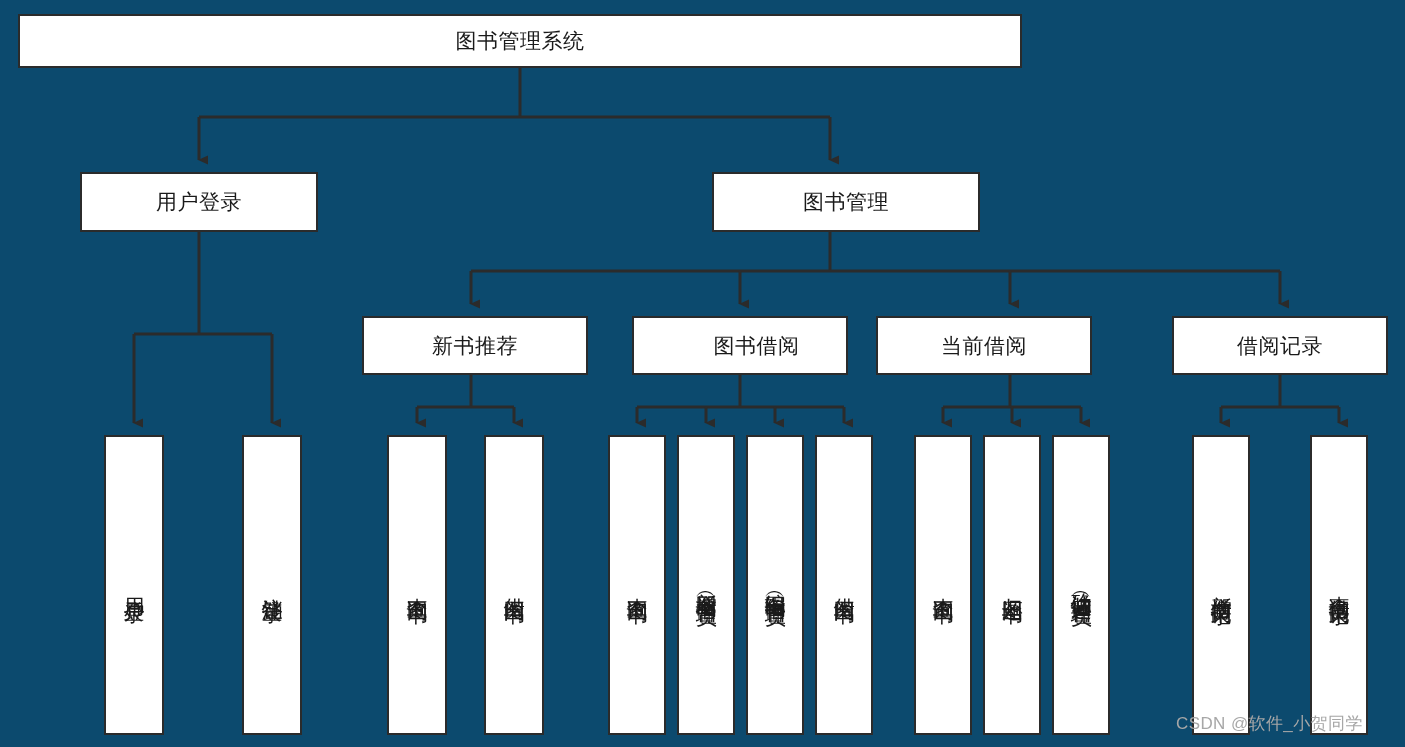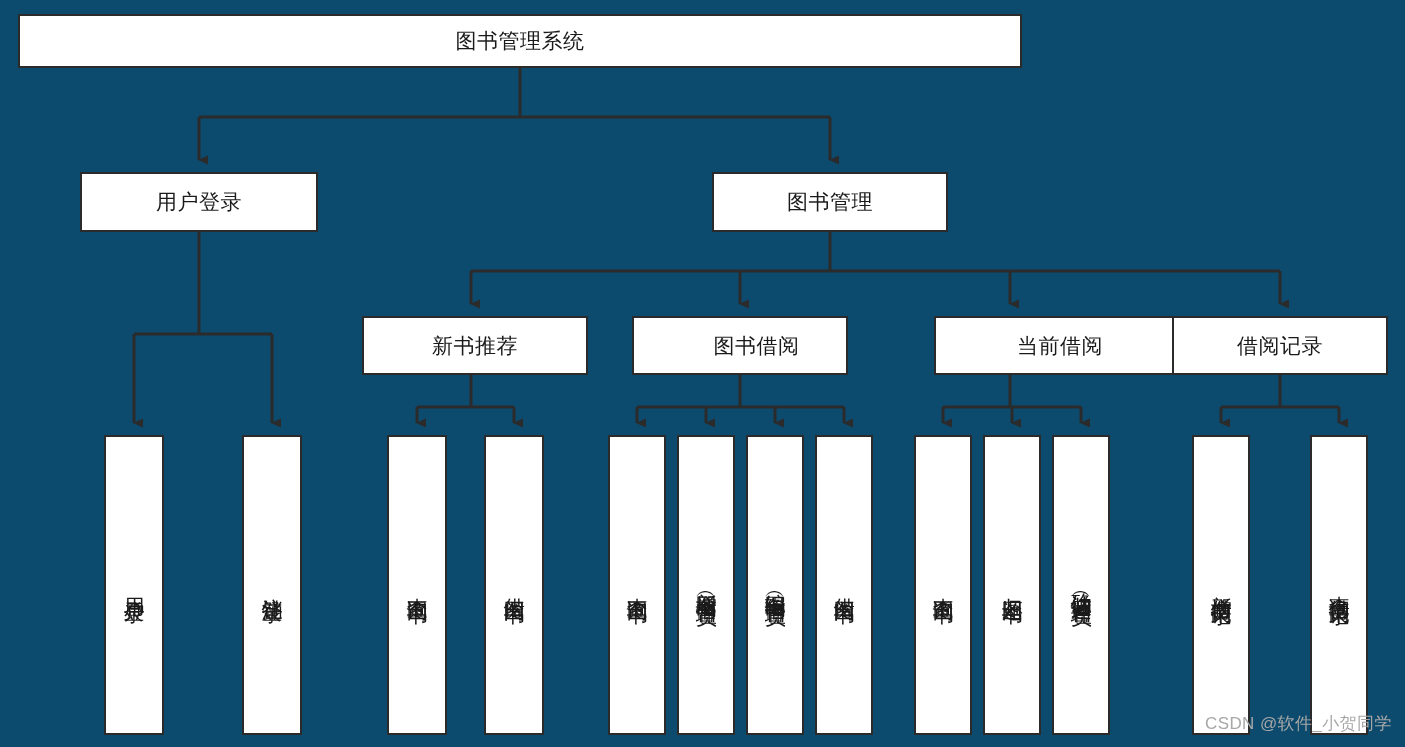--- a/index.html
+++ b/index.html
@@ -46,21 +46,21 @@
     writing-mode: vertical-rl;
     text-orientation: upright;
     font-size: 21px;
     line-height: 1.35;
     letter-spacing: 2px;
     white-space: nowrap;
     padding: 2px 0;
   }
   .watermark {
     position: absolute;
-    left: 1205px;
+    left: 1176px;
     top: 712px;
     font-size: 17px;
     color: #a7a7a7;
     white-space: nowrap;
     z-index: 3;
     letter-spacing: 0.4px;
   }
 </style>
 </head>
 <body>
@@ -118,31 +118,31 @@
     </g>
   </svg>
 
   <div class="node node-h" style="left: 18px; top: 14px; width: 1004px; height: 54px; border-color: rgb(43, 43, 43); background: rgb(255, 255, 255); color: rgb(26, 26, 26);">
     <span>图书管理系统</span>
   </div>
 
   <div class="node node-h" style="left: 80px; top: 172px; width: 238px; height: 60px; border-color: rgb(43, 43, 43); background: rgb(255, 255, 255); color: rgb(26, 26, 26);">
     <span>用户登录</span>
   </div>
-  <div class="node node-h" style="left: 712px; top: 172px; width: 236px; height: 60px; border-color: rgb(43, 43, 43); background: rgb(255, 255, 255); color: rgb(26, 26, 26);">
+  <div class="node node-h" style="left: 712px; top: 172px; width: 268px; height: 60px; border-color: rgb(43, 43, 43); background: rgb(255, 255, 255); color: rgb(26, 26, 26);">
     <span>图书管理</span>
   </div>
 
   <div class="node node-h" style="left: 362px; top: 316px; width: 226px; height: 59px; border-color: rgb(43, 43, 43); background: rgb(255, 255, 255); color: rgb(26, 26, 26);">
     <span>新书推荐</span>
   </div>
   <div class="node node-h" style="left: 632px; top: 316px; width: 216px; height: 59px; border-color: rgb(43, 43, 43); background: rgb(255, 255, 255); color: rgb(26, 26, 26); padding-left: 33px;">
     <span>图书借阅</span>
   </div>
-  <div class="node node-h" style="left: 934px; top: 316px; width: 252px; height: 59px; border-color: rgb(43, 43, 43); background: rgb(255, 255, 255); color: rgb(26, 26, 26);">
+  <div class="node node-h" style="left: 876px; top: 316px; width: 216px; height: 59px; border-color: rgb(43, 43, 43); background: rgb(255, 255, 255); color: rgb(26, 26, 26);">
     <span>当前借阅</span>
   </div>
   <div class="node node-h" style="left: 1172px; top: 316px; width: 216px; height: 59px; border-color: rgb(43, 43, 43); background: rgb(255, 255, 255); color: rgb(26, 26, 26);">
     <span>借阅记录</span>
   </div>
 
   <div class="node node-v" style="left: 104px; top: 435px; width: 60px; height: 300px; border-color: rgb(43, 43, 43); background: rgb(255, 255, 255); color: rgb(26, 26, 26);">
     <span>用户登录</span>
   </div>
   <div class="node node-v" style="left: 242px; top: 435px; width: 60px; height: 300px; border-color: rgb(43, 43, 43); background: rgb(255, 255, 255); color: rgb(26, 26, 26);">

